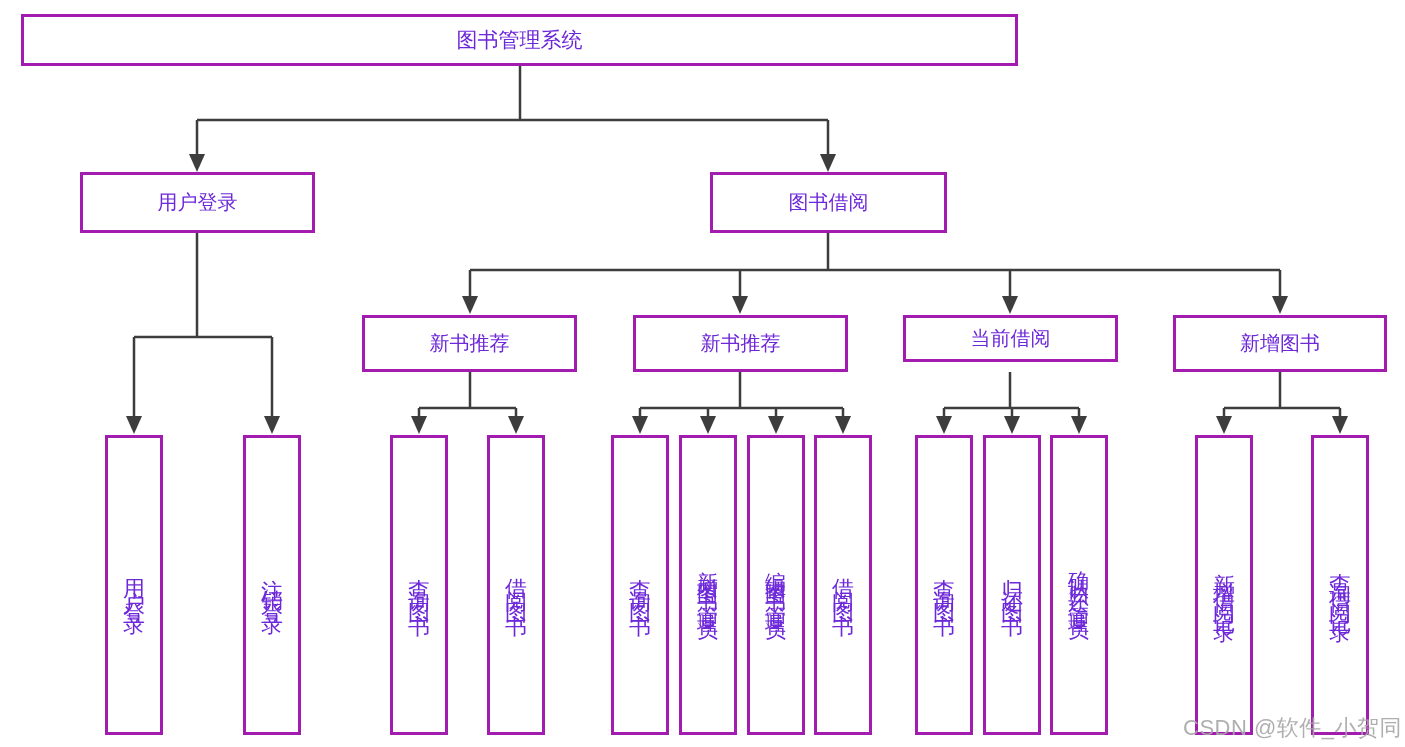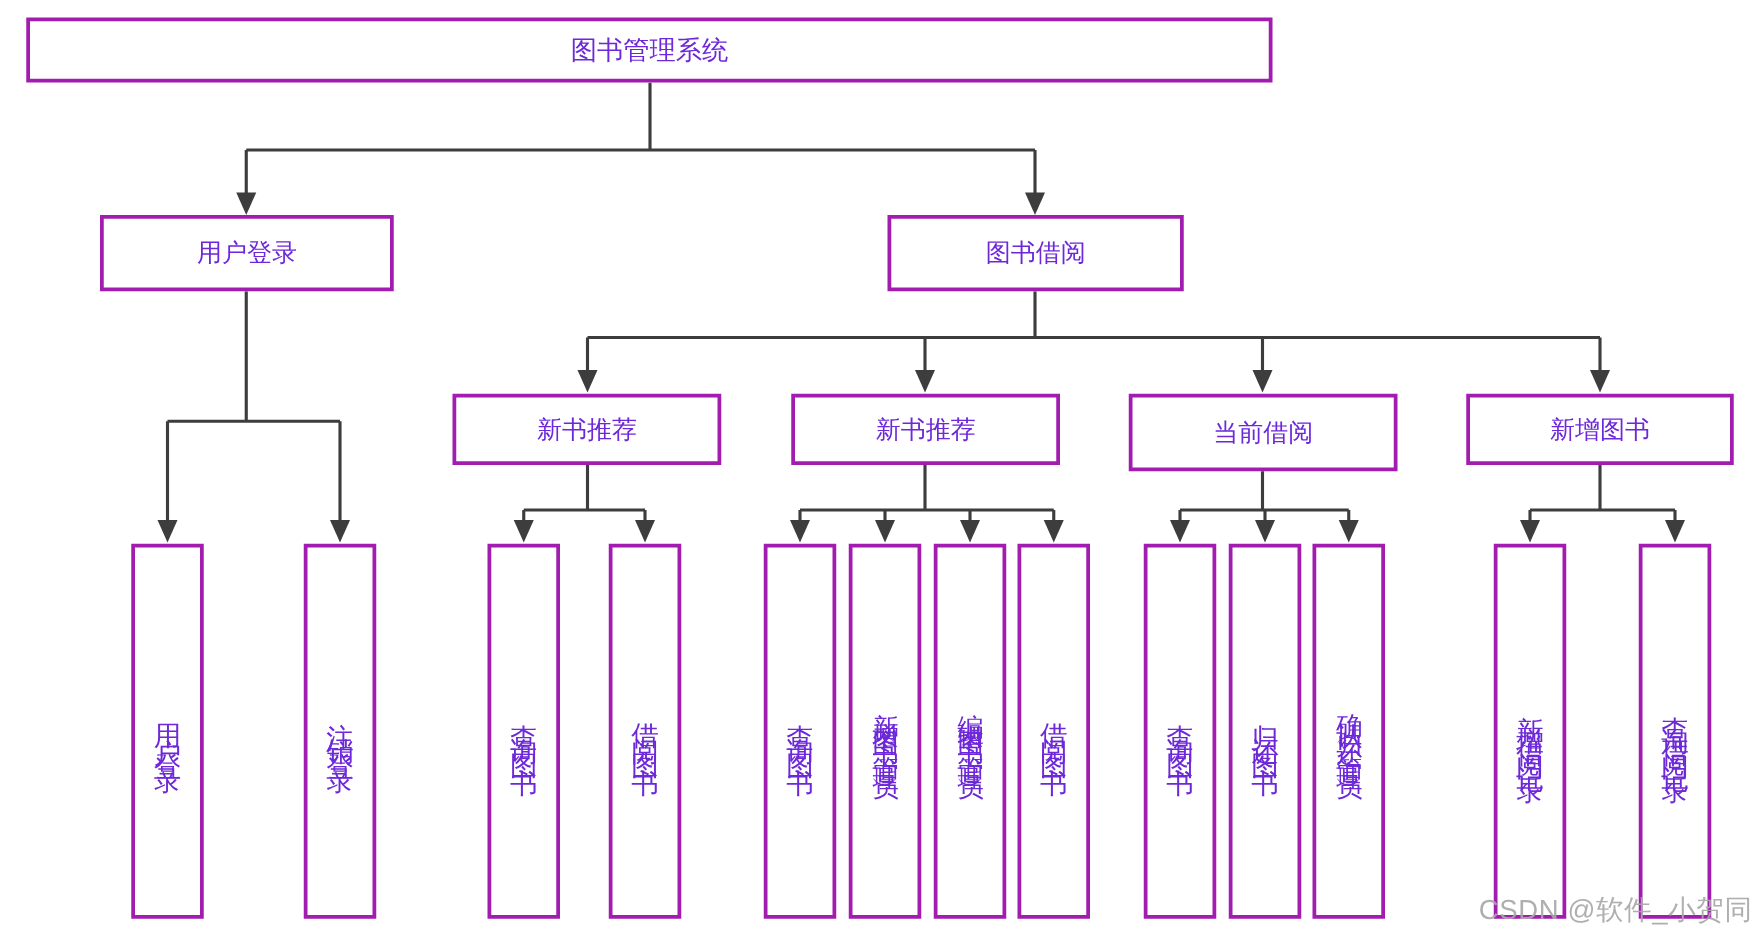--- a/index.html
+++ b/index.html
@@ -11,21 +11,21 @@
   .node{
     position:absolute;background:#ffffff;border:3px solid #a21caf;box-sizing:border-box;
     display:flex;align-items:center;justify-content:center;z-index:2;
     font-size:20px;color:#6d28d9;white-space:nowrap;
   }
   .root{left:21px;top:14px;width:997px;height:52px;font-size:21px;}
   .n-user{left:80px;top:172px;width:235px;height:61px;}
   .n-book{left:710px;top:172px;width:237px;height:61px;}
   .n-recommend{left:362px;top:315px;width:215px;height:57px;}
   .n-borrow{left:633px;top:315px;width:215px;height:57px;}
-  .n-current{left:903px;top:315px;width:215px;height:62px;}
+  .n-current{left:903px;top:315px;width:215px;height:47px;}
   .n-records{left:1173px;top:315px;width:214px;height:57px;}
   .leaf{
     top:435px;height:300px;width:58px;
     writing-mode:vertical-rl;text-orientation:mixed;
     font-size:22px;letter-spacing:12px;line-height:1;
   }
   .leaf.mid{letter-spacing:10px;}
   .leaf.long{letter-spacing:7px;font-size:21px;}
   .l-u1{left:105px;} .l-u2{left:243px;}
   .l-n1{left:390px;} .l-n2{left:487px;}

